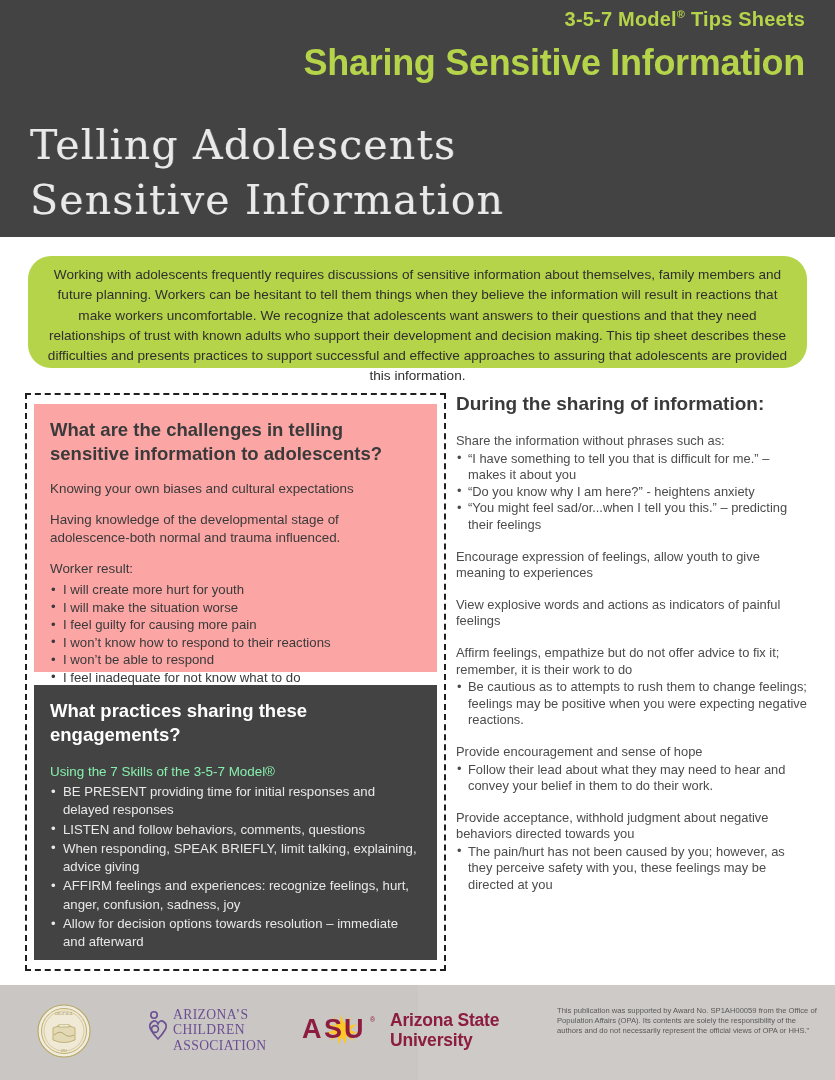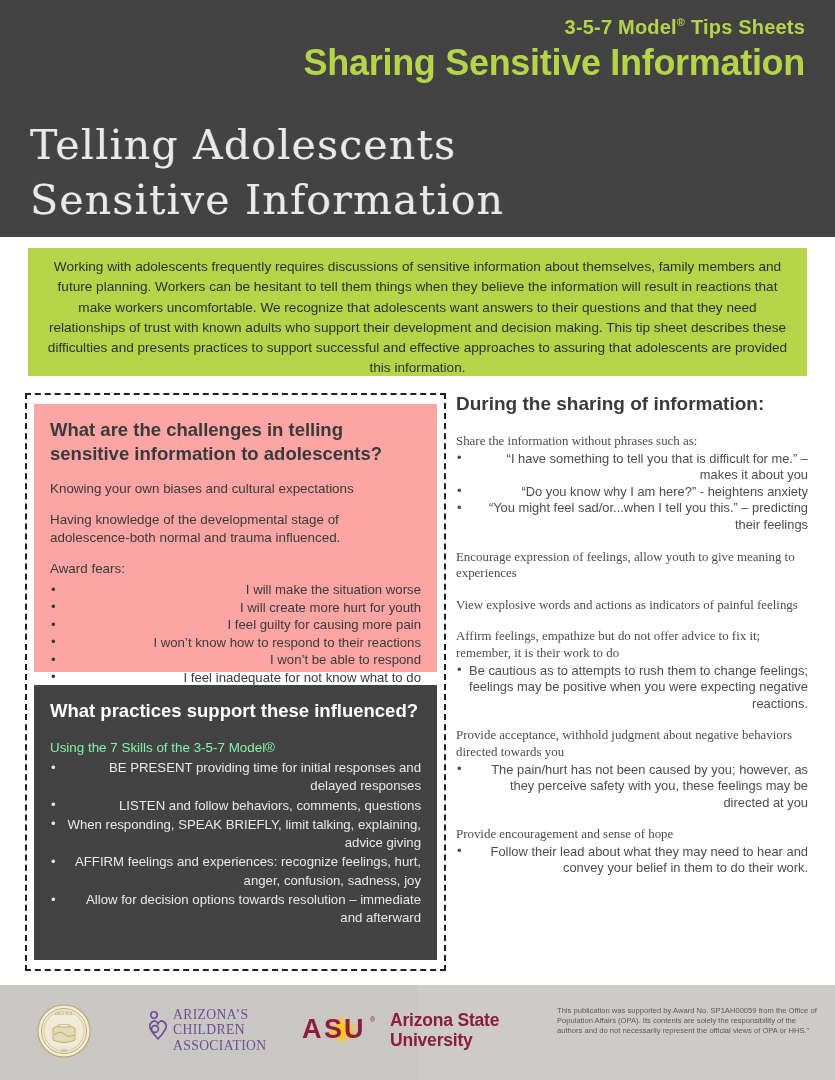--- a/index.html
+++ b/index.html
@@ -19,21 +19,21 @@
   .header {
     position: absolute;
     left: 0; top: 0;
     width: 835px;
     height: 237px;
     background: #434343;
   }
   .header-eyebrow {
     position: absolute;
     right: 30px;
-    top: 16px;
+    top: 8px;
     font-size: 20px;
     font-weight: bold;
     color: #b5d44a;
     letter-spacing: 0.2px;
     white-space: nowrap;
   }
   .header-eyebrow sup {
     font-size: 11px;
     vertical-align: super;
     font-weight: bold;
@@ -60,26 +60,27 @@
     letter-spacing: 1.2px;
     font-weight: normal;
     text-shadow: 0.6px 0 0 rgba(255,255,255,0.25), -0.6px 0 0 rgba(90,90,90,0.7), 0 0.7px 0 rgba(60,60,60,0.55);
   }
   .doc-title .line { display: block; white-space: nowrap; }
 
   
   .intro-box {
     position: absolute;
     left: 28px;
-    top: 248px;
+    top: 256px;
     width: 779px;
-    height: 128px;
+    height: 112px;
     background: #b5d44a;
     box-sizing: border-box;
     padding: 9px 14px 0 14px;
+    border-radius: 23px;
   }
   .intro-text {
     font-size: 13.6px;
     line-height: 20.3px;
     color: #2f2f2f;
     text-align: center;
     margin: 0;
   }
 
   
@@ -141,21 +142,20 @@
   .dark-card .lead {
     font-size: 13.4px;
     line-height: 18px;
     color: #86efac;
     margin: 0 0 2px 0;
   }
   ul.bul {
     list-style: none;
     margin: 0;
     padding: 0;
-    text-align: right;
   }
   ul.bul li {
     position: relative;
     padding-left: 13px;
     margin-bottom: 0px;
   }
   ul.bul li:before {
     content: "\2022";
     position: absolute;
     left: 1px;
@@ -186,21 +186,20 @@
     color: #3a3a3a;
     margin: 0 0 17px 0;
     line-height: 24px;
   }
   .rblock { margin-bottom: 15px; }
   .rblock .rlead {
     font-size: 12.9px;
     line-height: 16.6px;
     color: #4c4c4c;
     margin: 0 0 1px 0;
-    font-family: Liberation Serif, serif;
   }
   .rblock ul.bul li {
     font-size: 12.9px;
     line-height: 16.6px;
     color: #4c4c4c;
     padding-left: 12px;
     margin-bottom: 0;
   }
 
   
@@ -300,34 +299,34 @@
 <div class="intro-box">
   <p class="intro-text">Working with adolescents frequently requires discussions of sensitive information about themselves, family members and future planning.  Workers can be hesitant to tell them things when they believe the information will result in reactions that make workers uncomfortable. We recognize that adolescents want answers to their questions and that they need relationships of trust with known adults who support their development and decision making.  This tip sheet describes these difficulties and presents practices to support successful and effective approaches to assuring that adolescents are provided this information.</p>
 </div>
 
 <div class="dashed-wrap"></div>
 
 <div class="gray-card">
   <h2 class="card-h-dark">What are the challenges in telling sensitive information to adolescents?</h2>
   <p class="body">Knowing your own biases and cultural expectations</p>
   <p class="body">Having knowledge of the developmental stage of adolescence-both normal and trauma influenced.</p>
-  <p class="lead">Award fears:</p>
+  <p class="lead">Worker result:</p>
   <ul class="bul">
+    <li>I will create more hurt for youth</li>
     <li>I will make the situation worse</li>
-    <li>I will create more hurt for youth</li>
     <li>I feel guilty for causing more pain</li>
     <li>I won’t know how to respond to their reactions</li>
     <li>I won’t be able to respond</li>
     <li>I feel inadequate for not know what to do</li>
     <li>I don’t know what words to use to share the sensitive information</li>
   </ul>
 </div>
 
 <div class="dark-card">
-  <h2 class="card-h-light">What practices support these influenced?</h2>
+  <h2 class="card-h-light">What practices sharing these engagements?</h2>
   <p class="lead">Using the 7 Skills of the 3-5-7 Model®</p>
   <ul class="bul">
     <li>BE PRESENT providing time for initial responses and delayed responses</li>
     <li>LISTEN and follow behaviors, comments, questions</li>
     <li>When responding, SPEAK BRIEFLY, limit talking, explaining, advice giving</li>
     <li>AFFIRM feelings and experiences: recognize feelings, hurt, anger, confusion, sadness, joy</li>
     <li>Allow for decision options towards resolution – immediate and afterward</li>
   </ul>
 </div>
 
@@ -352,30 +351,30 @@
   </div>
 
   <div class="rblock">
     <p class="rlead">Affirm feelings, empathize but do not offer advice to fix it; remember, it is their work to do</p>
     <ul class="bul">
       <li>Be cautious as to attempts to rush them to change feelings; feelings may be positive when you were expecting negative reactions.</li>
     </ul>
   </div>
 
   <div class="rblock">
+    <p class="rlead">Provide encouragement and sense of hope</p>
+    <ul class="bul">
+      <li>Follow their lead about what they may need to hear and convey your belief in them to do their work.</li>
+    </ul>
+  </div>
+
+  <div class="rblock">
     <p class="rlead">Provide acceptance, withhold judgment about negative behaviors directed towards you</p>
     <ul class="bul">
       <li>The pain/hurt has not been caused by you; however, as they perceive safety with you, these feelings may be directed at you</li>
-    </ul>
-  </div>
-
-  <div class="rblock">
-    <p class="rlead">Provide encouragement and sense of hope</p>
-    <ul class="bul">
-      <li>Follow their lead about what they may need to hear and convey your belief in them to do their work.</li>
     </ul>
   </div>
 </div>
 
 <div class="footer">
   <div class="footer-light-patch"></div>
 </div>
 
 <div class="seal">
   <svg viewBox="0 0 54 54" width="54" height="54">

